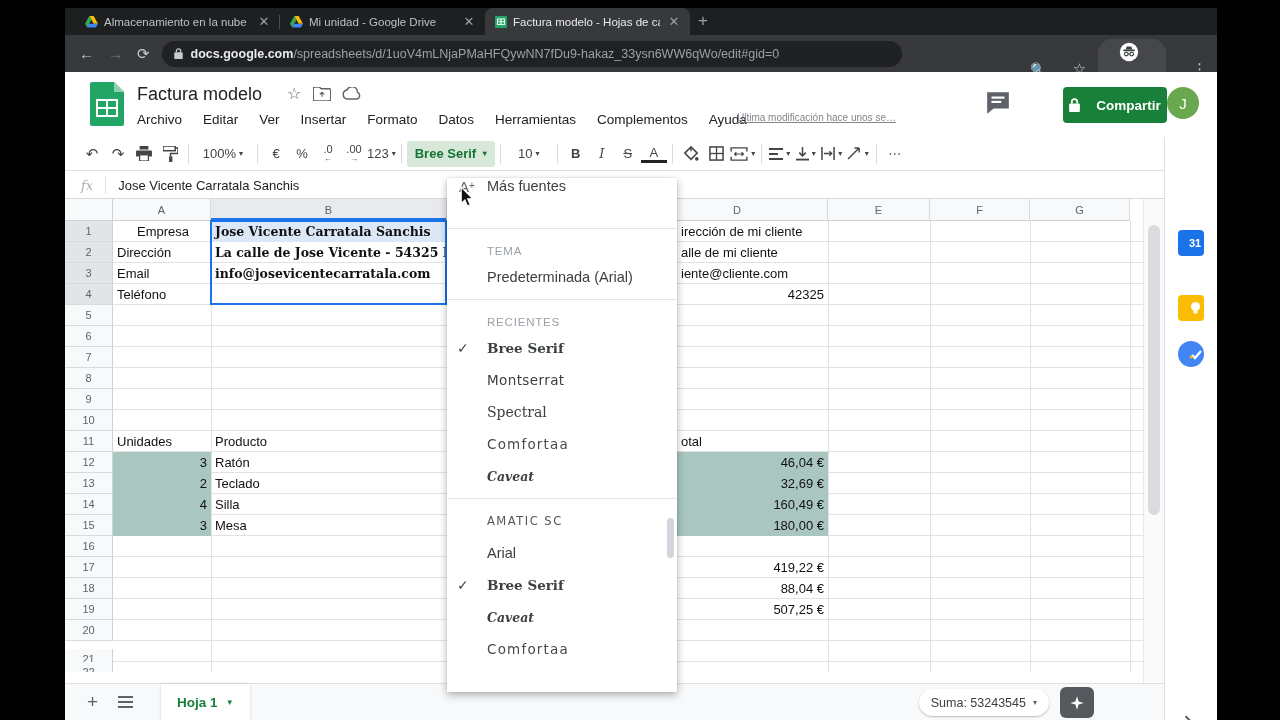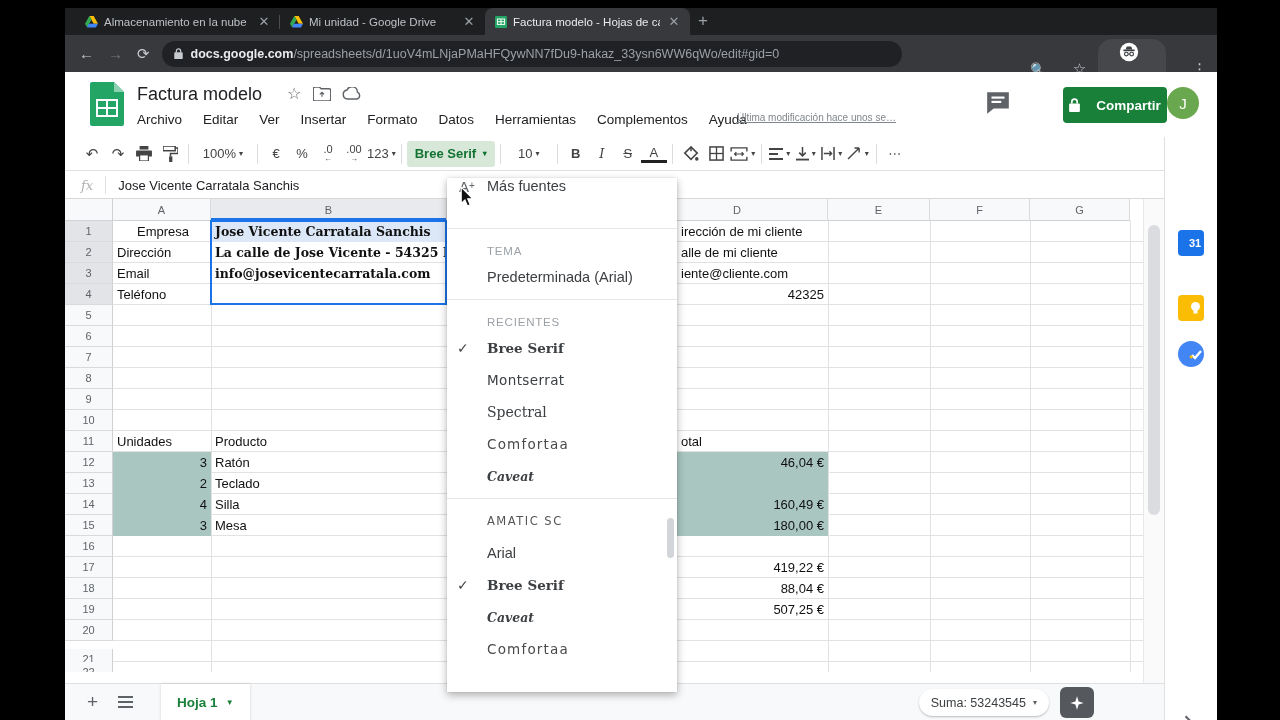--- a/index.html
+++ b/index.html
@@ -418,20 +418,21 @@
           <div class="cell" style="left: 48px; top: 85px; width: 98px; height: 21px;">Teléfono</div>
           <div class="cell right" style="left: 582px; top: 85px; width: 181px; height: 21px;">42325</div>
           <div class="cell" style="left: 48px; top: 232px; width: 98px; height: 21px;">Unidades</div>
           <div class="cell" style="left: 146px; top: 232px; width: 236px; height: 21px;">Producto</div>
           <div class="cell" style="left: 612px; top: 232px; width: 151px; height: 21px;">otal</div>
           <div class="cell right" style="left: 48px; top: 253px; width: 98px; height: 21px;">3</div>
           <div class="cell" style="left: 146px; top: 253px; width: 236px; height: 21px;">Ratón</div>
           <div class="cell right" style="left: 582px; top: 253px; width: 181px; height: 21px;">46,04 €</div>
           <div class="cell right" style="left: 48px; top: 274px; width: 98px; height: 21px;">2</div>
           <div class="cell" style="left: 146px; top: 274px; width: 236px; height: 21px;">Teclado</div>
+          <div class="cell right" style="left: 582px; top: 274px; width: 181px; height: 21px;">32,69 €</div>
           <div class="cell right" style="left: 48px; top: 295px; width: 98px; height: 21px;">4</div>
           <div class="cell" style="left: 146px; top: 295px; width: 236px; height: 21px;">Silla</div>
           <div class="cell right" style="left: 582px; top: 295px; width: 181px; height: 21px;">160,49 €</div>
           <div class="cell right" style="left: 48px; top: 316px; width: 98px; height: 21px;">3</div>
           <div class="cell" style="left: 146px; top: 316px; width: 236px; height: 21px;">Mesa</div>
           <div class="cell right" style="left: 582px; top: 316px; width: 181px; height: 21px;">180,00 €</div>
           <div class="cell right" style="left: 582px; top: 358px; width: 181px; height: 21px;">419,22 €</div>
           <div class="cell right" style="left: 582px; top: 379px; width: 181px; height: 21px;">88,04 €</div>
           <div class="cell right" style="left: 582px; top: 400px; width: 181px; height: 21px;">507,25 €</div>
           <div class="selrect" style="left: 145px; top: 21px; width: 237px; height: 85px;"></div>

